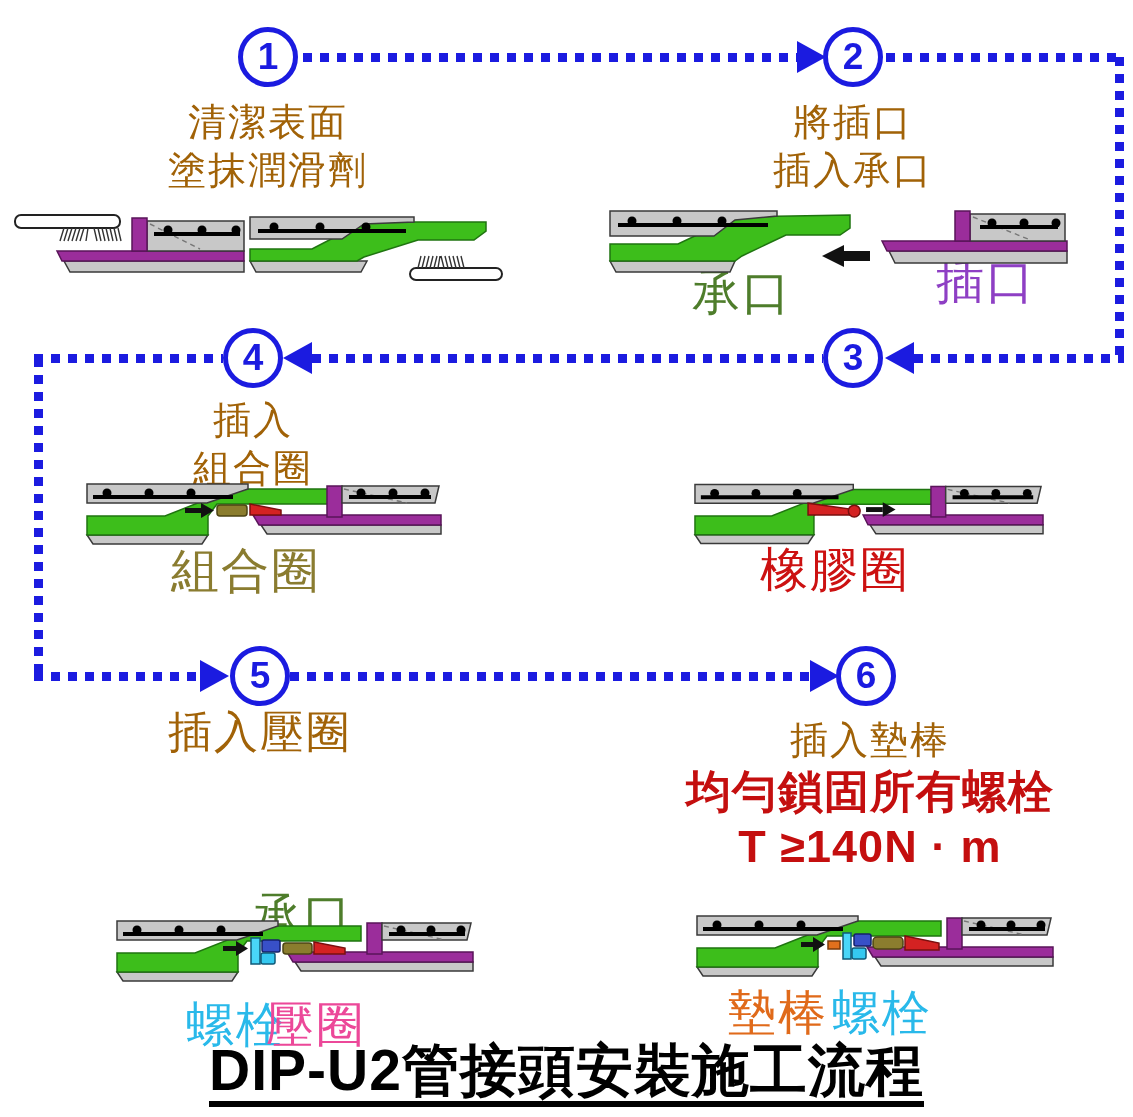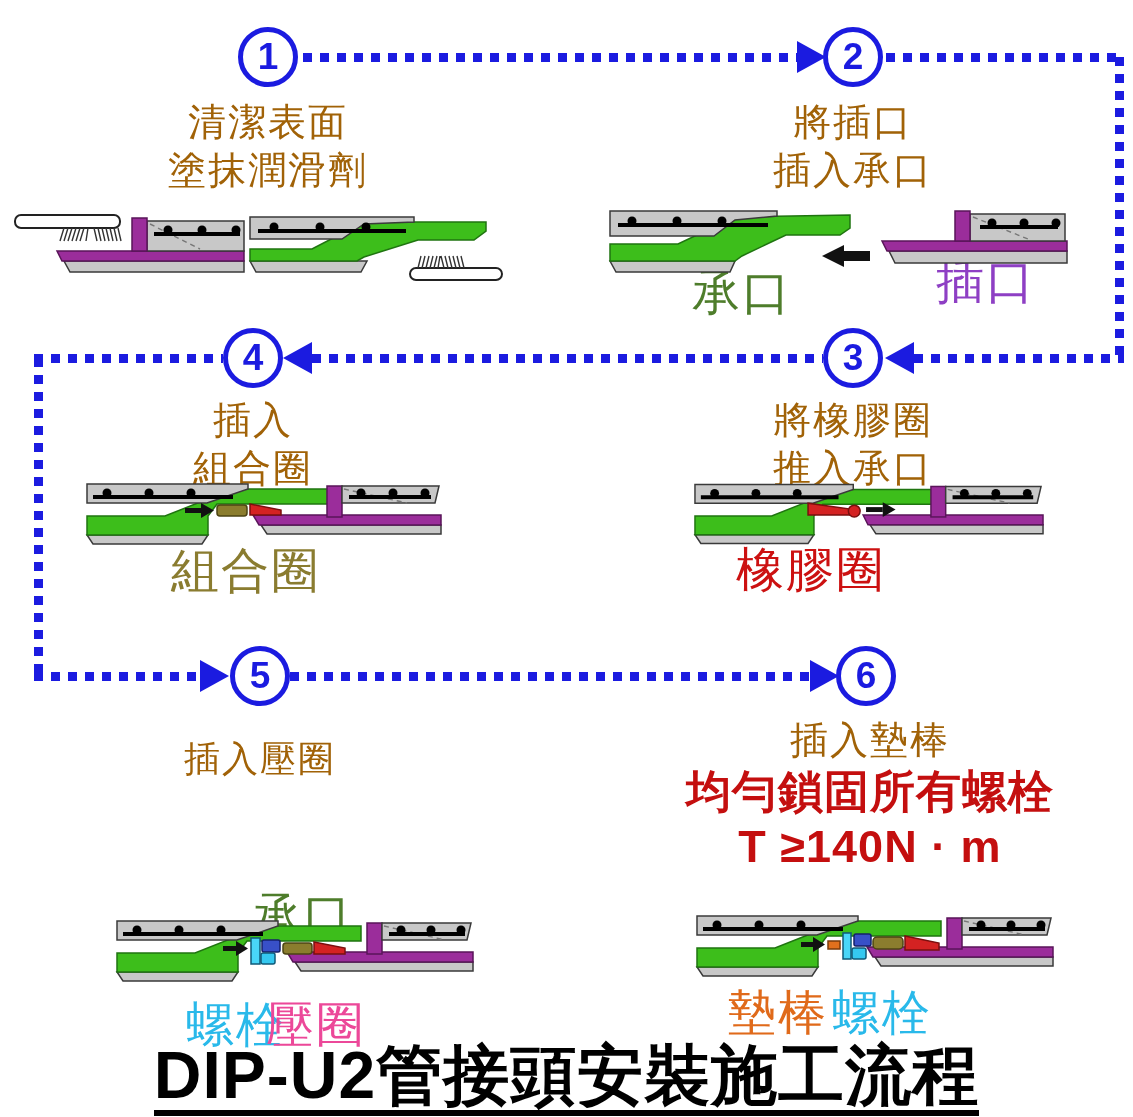--- a/index.html
+++ b/index.html
@@ -29,21 +29,21 @@
   .steptitle{position:absolute;text-align:center;color:#a16207;font-size:38px;
     font-weight:500;line-height:1.27;letter-spacing:2px;}
   .warning{position:absolute;text-align:center;color:#c40f0f;font-size:45px;
     font-weight:bold;line-height:1.22;letter-spacing:1px;}
   
   .plabel{position:absolute;font-size:48px;font-weight:500;text-align:center;letter-spacing:2px;}
   .c-green{color:#4e7d2b}.c-purple{color:#8e3fc4}.c-red{color:#cc1111}
   .c-olive{color:#8a7c30}.c-cyan{color:#29b9ea}.c-blue{color:#ec4899}.c-orange{color:#e06a1a}
   
   .maintitle{position:absolute;left:0;right:0;top:1042px;text-align:center;}
-  .maintitle span{display:inline-block;font-size:66px;font-weight:bold;color:#000;
+  .maintitle span{display:inline-block;font-size:57px;font-weight:bold;color:#000;
     letter-spacing:1px;border-bottom:6px solid #000;padding-bottom:2px;line-height:1.0;}
   svg{position:absolute;overflow:visible;}
 </style>
 </head>
 <body>
 
 <div class="canvas">
 
   <div class="dot-h" style="left:303px;top:53px;width:494px;"></div>
   <div class="ah-r" style="left:797px;top:41px;"></div>
@@ -80,42 +80,38 @@
     </div>
 
   <div class="steptitle" style="left:68px;top:98px;width:400px;">
     <div>清潔表面</div>
     <div>塗抹潤滑劑</div>
   </div>
   <div class="steptitle" style="left:653px;top:98px;width:400px;">
     <div>將插口</div>
     <div>插入承口</div>
   </div>
-  <div class="steptitle" style="left:653px;top:396px;width:400px;">
-    <div>將橡膠圈</div>
-    <div>推入承口</div>
-  </div>
   <div class="steptitle" style="left:53px;top:396px;width:400px;">
     <div>插入</div>
     <div>組合圈</div>
   </div>
-  <div class="steptitle" style="left:30px;top:736px;width:460px;font-size:36px;">
+  <div class="steptitle" style="left:30px;top:704px;width:460px;font-size:44px;">
     <div>插入壓圈</div>
   </div>
   <div class="steptitle" style="left:650px;top:716px;width:440px;">
     <div>插入墊棒</div>
   </div>
   <div class="warning" style="left:635px;top:765px;width:470px;">
     <div>均勻鎖固所有螺栓</div>
     <div>T ≥140N · m</div>
   </div>
 
   <div class="plabel c-green" style="left:672px;top:261px;width:140px;">承口</div>
   <div class="plabel c-purple" style="left:916px;top:250px;width:140px;">插口</div>
-  <div class="plabel c-red" style="left:711px;top:538px;width:200px;">橡膠圈</div>
+  <div class="plabel c-red" style="left:735px;top:538px;width:200px;">橡膠圈</div>
   <div class="plabel c-olive" style="left:146px;top:539px;width:200px;">組合圈</div>
   <div class="plabel c-green" style="left:233px;top:884px;width:140px;">承口</div>
   <div class="plabel c-cyan" style="left:166px;top:993px;width:140px;">螺栓</div>
   <div class="plabel c-blue" style="left:246px;top:993px;width:140px;">壓圈</div>
   <div class="plabel c-orange" style="left:708px;top:981px;width:140px;">墊棒</div>
   <div class="plabel c-cyan" style="left:812px;top:981px;width:140px;">螺栓</div>
 
   <svg style="left:12px;top:211px;" width="500" height="75" viewBox="0 0 500 75">
     <g>
       <rect x="3" y="4" width="105" height="13" rx="6" fill="#ffffff" stroke="#222" stroke-width="2"></rect>

